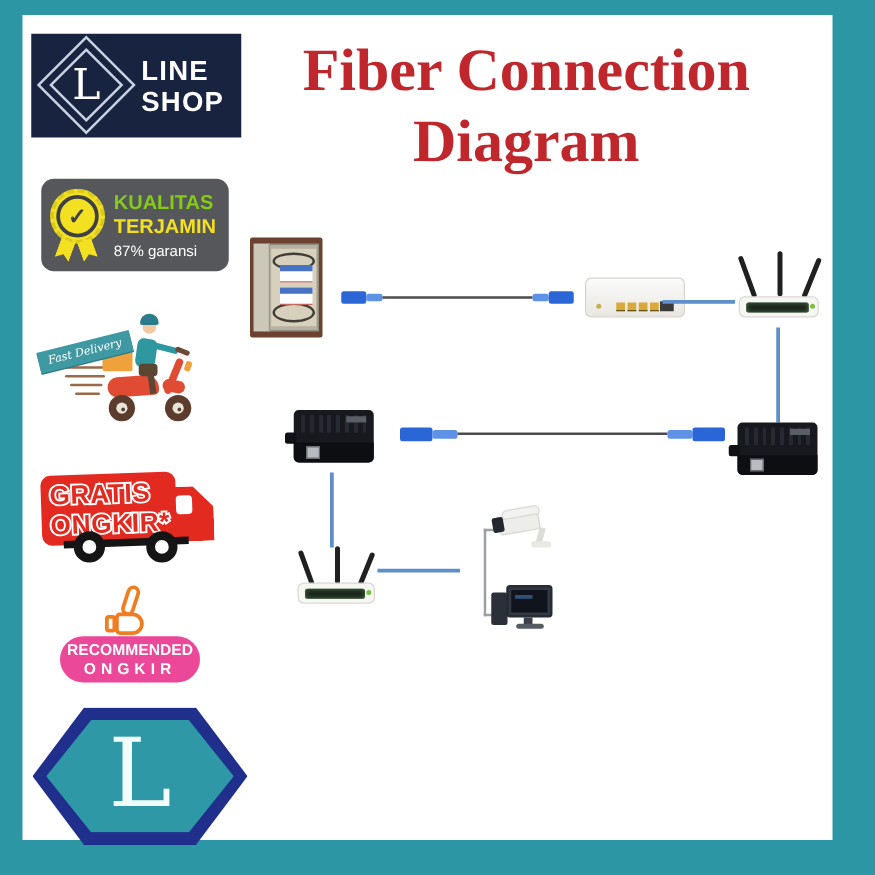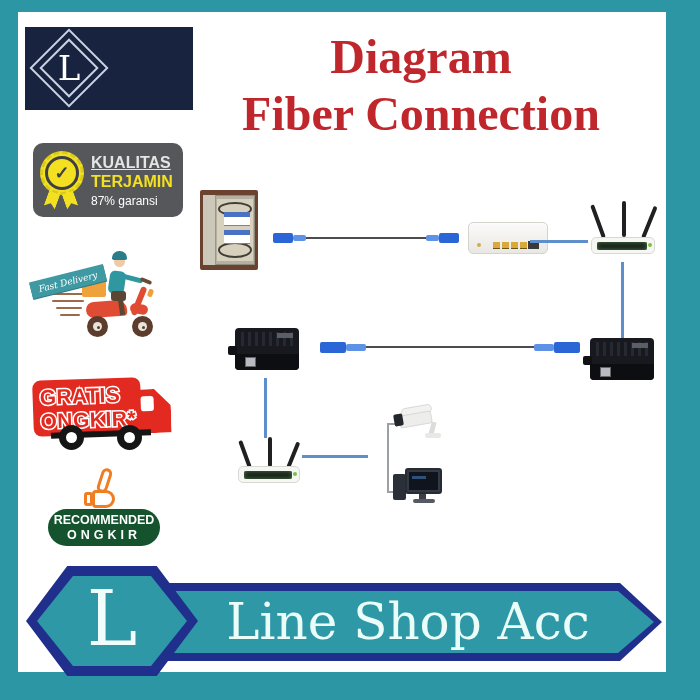--- a/index.html
+++ b/index.html
@@ -22,21 +22,21 @@
            font-family:"Liberation Serif", serif; font-weight:bold; font-size:48px; line-height:57px; }
 
   
   .kualitas { left:15px; top:131px; width:150px; height:74px; background:#56575a; border-radius:10px; }
   .seal-outer { left:7px; top:8px; width:44px; height:44px; border-radius:50%; background:#f2e021; border:3px dashed #d9ca1c; }
   .seal-inner { left:12px; top:13px; width:34px; height:34px; border-radius:50%; background:#f2e021; border:3px solid #3f4043;
                 display:flex; align-items:center; justify-content:center; color:#3f4043; font-weight:900; font-size:18px; }
   .rib { width:12px; height:16px; background:#f2e021; clip-path:polygon(0 0,100% 0,100% 100%,50% 72%,0 100%); }
   .rib1 { left:13px; top:49px; transform:rotate(20deg); }
   .rib2 { left:31px; top:49px; transform:rotate(-20deg); }
-  .kual-l1 { left:58px; top:11px; color:#e5e5e5; font-weight:800; font-size:16px;text-decoration:underline; }
+  .kual-l1 { left:58px; top:11px; color:#84cc16; font-weight:800; font-size:16px; }
   .kual-l2 { left:58px; top:30px; color:#f2e021; font-weight:800; font-size:16px; }
   .kual-l3 { left:58px; top:51px; color:#fff; font-size:12px; }
 
   
   .delivery { left:12px; top:233px; width:140px; height:98px; }
   .sline { height:2px; background:#9a6a4a; border-radius:1px; }
   .ribbon { left:0px; top:28px; width:76px; height:17px; background:#3f99a2; transform:rotate(-14deg);
             display:flex; align-items:center; justify-content:center; color:#fff;
             font-family:"DejaVu Serif", serif; font-style:italic; font-size:9px; box-shadow:0 1px 0 #2f7a82; }
   .dbox { left:52px; top:32px; width:24px; height:20px; background:#efa13b; border-top:4px solid #d8882a; border-radius:2px; }
@@ -64,21 +64,21 @@
                clip-path:polygon(0 0,52% 0,100% 38%,100% 100%,0 100%); }
   .cab-win { left:4px; top:7px; width:13px; height:15px; background:#fff; border-radius:3px; }
   .chassis { left:18px; top:56px; width:100px; height:6px; background:#151515; transform:rotate(-2deg); }
   .twheel { width:25px; height:25px; border:7px solid #151515; background:#fff; border-radius:50%; }
 
   
   .recommended { left:30px; top:453px; width:112px; height:82px; }
   .fist { left:44px; top:25px; width:23px; height:18px; border:3px solid #ef7d22; background:#fff; border-radius:4px 9px 9px 4px; }
   .thumb { left:51px; top:3px; width:11px; height:25px; border:3px solid #ef7d22; background:#fff; border-radius:6px; transform:rotate(18deg); }
   .cuff { left:36px; top:27px; width:9px; height:14px; border:3px solid #ef7d22; background:#fff; border-radius:3px; }
-  .rec-pill { left:0; top:44px; width:112px; height:37px; background:#14532d; border-radius:19px; text-align:center;
+  .rec-pill { left:0; top:44px; width:112px; height:37px; background:#ec4899; border-radius:19px; text-align:center;
               color:#fff; font-weight:800; font-size:12.5px; line-height:15px; padding-top:4px; }
   .rec-pill .l2 { letter-spacing:4px; }
 
   
   .blue-line { background:#5e8fca; }
   .cord { display:flex; align-items:center; }
   .plug { background:#2b66d6; border-radius:2px; }
   .boot { background:#5d92e6; border-radius:2px; }
   .cable { flex:1; height:2.5px; background:#4c4c50; }
 
@@ -148,25 +148,29 @@
 </head>
 <body>
 
 <div class="canvas">
   <div class="inner">
 
     <div class="abs logo-box">
       <div class="abs diamond d-outer"></div>
       <div class="abs diamond d-inner"></div>
       <div class="abs logo-l">L</div>
+      <div class="abs logo-text">
+        <div>LINE</div>
+        <div>SHOP</div>
+      </div>
     </div>
 
     <div class="abs title">
+      <div>Fiber Connection</div>
       <div>Diagram</div>
-      <div>Fiber Connection</div>
     </div>
 
     <div class="abs kualitas">
       <div class="abs seal-outer"></div>
       <div class="abs seal-inner">✓</div>
       <div class="abs rib rib1"></div>
       <div class="abs rib rib2"></div>
       <div class="abs kual-l1">KUALITAS</div>
       <div class="abs kual-l2">TERJAMIN</div>
       <div class="abs kual-l3">87% garansi</div>
@@ -321,21 +325,17 @@
       <div class="abs pc-screen">
         <div class="abs pc-glass"></div>
         <div class="abs pc-glint"></div>
       </div>
       <div class="abs pc-stand"></div>
       <div class="abs pc-base"></div>
     </div>
 
   </div>
 
-  <div class="abs banner">
-    <div class="abs banner-in"></div>
-    <div class="abs banner-text">Line Shop Acc</div>
-  </div>
   <div class="abs hexa">
     <div class="abs hexa-in"></div>
     <div class="abs hexa-l">L</div>
   </div>
 </div>
 
 </body></html>

